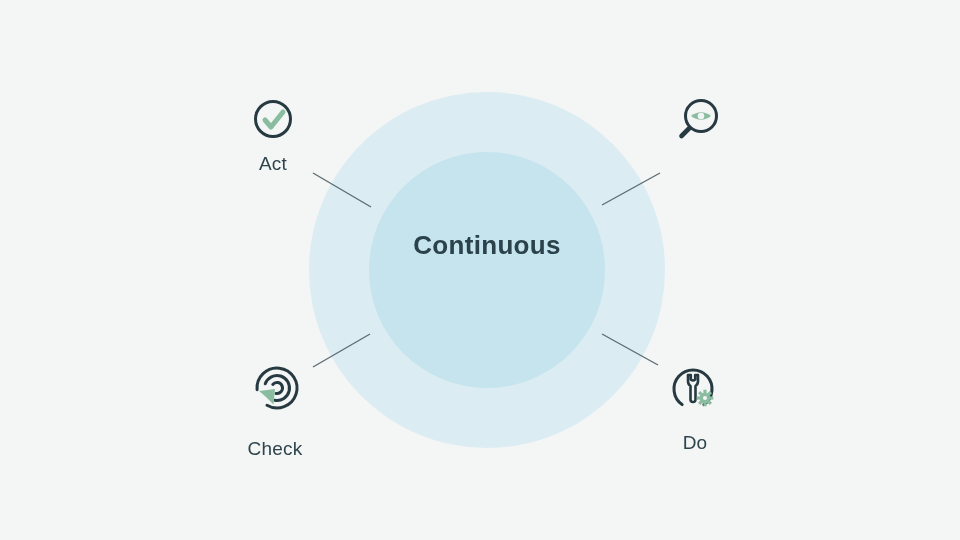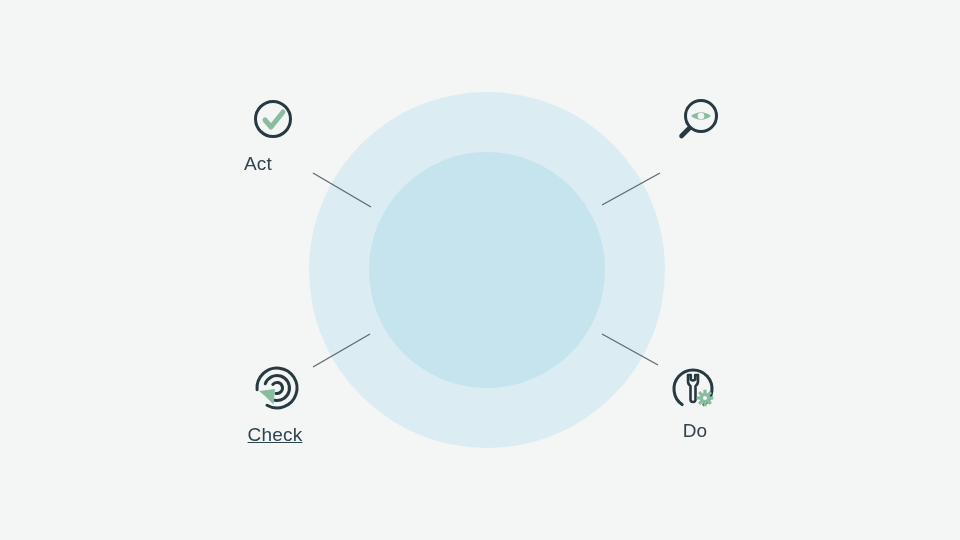--- a/index.html
+++ b/index.html
@@ -48,34 +48,35 @@
   .icon-do    { left: 669px; top: 365px; }
 
   .node-label {
     position: absolute;
     width: 110px;
     text-align: center;
     color: #2e454e;
     font-size: 19px;
     letter-spacing: 0.2px;
   }
-  .label-act   { left: 203px; top: 153px; }
+  .label-act   { left: 218px; top: 153px; }
   .label-plan  { left: 640px; top: 159px; }
-  .label-check { left: 220px; top: 424px; text-decoration: underline; }
-  .label-do    { left: 640px; top: 420px; }
+  .label-check { left: 220px; top: 438px; }
+  .label-do    { left: 640px; top: 432px; }
 </style>
 </head>
 <body>
 
 <div class="canvas">
 
   <div class="circle outer-circle"></div>
   <div class="circle inner-circle"></div>
 
   <div class="center-title">
+    <div>Continuous</div>
   </div>
 
   <svg class="connectors" viewBox="0 0 960 540">
     <line x1="313" y1="173" x2="371" y2="207" stroke="#5f6d73" stroke-width="1.4"></line>
     <line x1="660" y1="173" x2="602" y2="205" stroke="#5f6d73" stroke-width="1.4"></line>
     <line x1="313" y1="367" x2="370" y2="334" stroke="#5f6d73" stroke-width="1.4"></line>
     <line x1="602" y1="334" x2="658" y2="365" stroke="#5f6d73" stroke-width="1.4"></line>
   </svg>
 
   <div class="node-icon icon-act">

